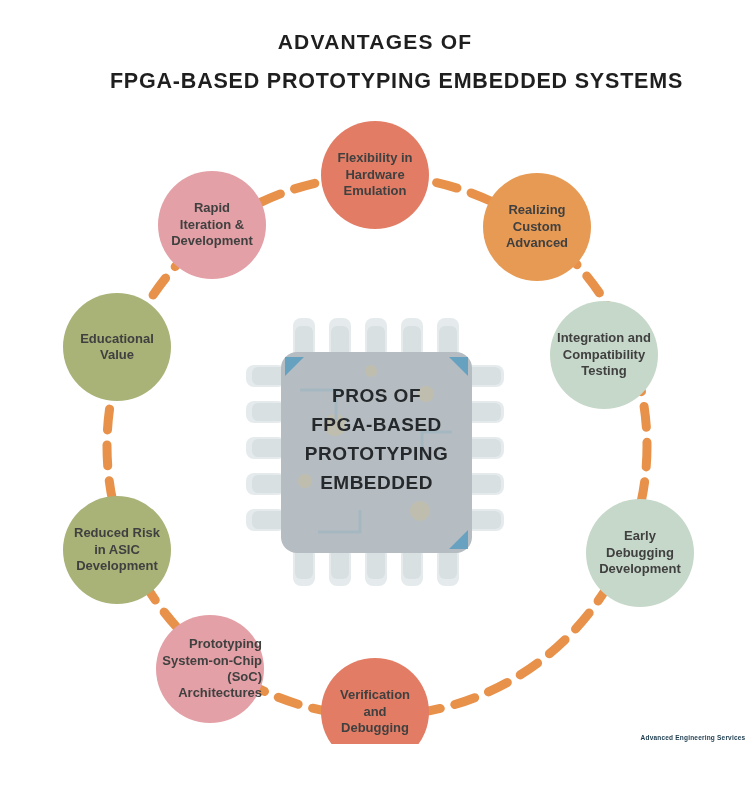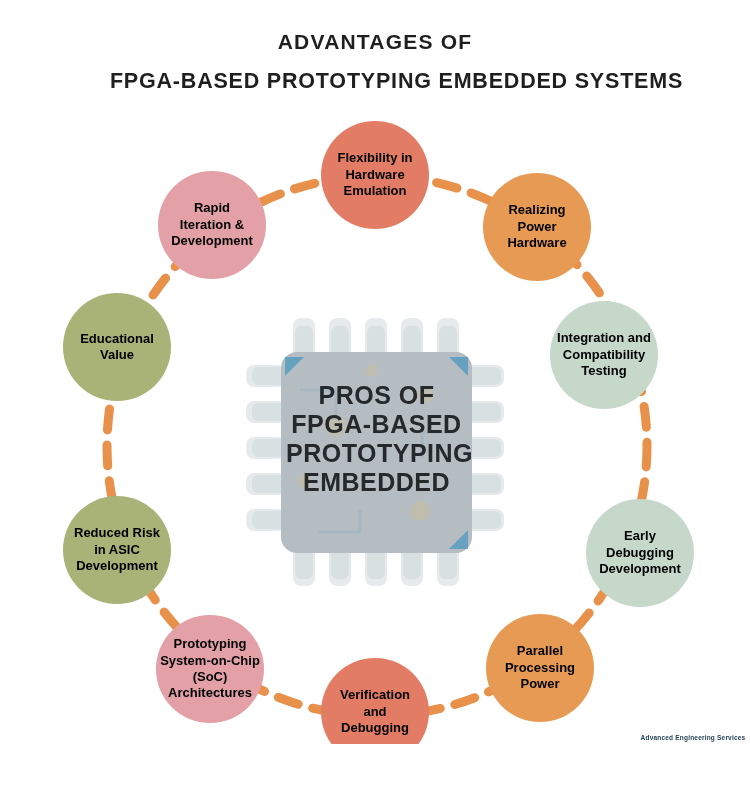--- a/index.html
+++ b/index.html
@@ -12,44 +12,44 @@
   .t1 { font-size:21px; font-weight:bold; letter-spacing:1.2px; }
   .t2 { font-size:21.5px; font-weight:bold; letter-spacing:0.8px; margin-top:15px;padding-left:43px; }
 
   
   .bg-svg { position:absolute; left:0; top:0; width:750px; height:800px; }
 
   
   .bubble {
     position:absolute; width:108px; height:108px; border-radius:50%;
     display:flex; align-items:center; justify-content:center;
-    text-align:center; color:#000000; font-weight:bold;
+    text-align:center; color:#404040; font-weight:bold;
     font-size:13px; line-height:1.26;
   }
   .bubble span { display:inline-block; }
   .c-salmon { background:#E27C64; }
   .c-orange { background:#E79A54; }
   .c-mint   { background:#C6D8C9; }
   .c-olive  { background:#A9B277; }
   .c-pink   { background:#E3A0A6; }
   .b0 { left:321px; top:121px; } .b0 span { width:96px; }
   .b1 { left:483px; top:173px; } .b1 span { width:80px; }
   .b2 { left:550px; top:301px; } .b2 span { width:96px; }
   .b3 { left:586px; top:499px; } .b3 span { width:100px; }
   .b4 { left:486px; top:614px; } .b4 span { width:82px; }
   .b5 { left:321px; top:658px; } .b5 span { width:90px; }
-  .b6 { left:156px; top:615px; } .b6 span { width:104px; }
+  .b6 { left:156px; top:615px; } .b6 span { width:104px;text-align:right; }
   .b7 { left:63px;  top:496px; } .b7 span { width:96px; }
   .b8 { left:63px;  top:293px; } .b8 span { width:92px; }
   .b9 { left:158px; top:171px; } .b9 span { width:90px; }
 
   
   .center-label {
     position:absolute; left:286px; top:381px; width:181px;
-    text-align:center; font-weight:bold; font-size:25px;
+    text-align:center; font-weight:bold; font-size:19px;
     line-height:29px; color:#26292b; letter-spacing:0.5px;
   }
 
   
   .logo { position:absolute; left:640px; top:731px; width:106px; text-align:center; }
   .logo-text { font-size:30px; font-weight:bold; font-style:italic; letter-spacing:-1px; line-height:1; }
   .l-a { color:#2E9FB5; } .l-e { color:#45AE92; } .l-s { color:#5CBE78; }
   .logo-sub { font-size:6.5px; font-weight:bold; color:#1c3b4d; letter-spacing:0.2px; margin-top:3px; white-space:nowrap; }
 </style>
 </head>
@@ -132,30 +132,27 @@
         <polygon points="449,357 468,357 468,376"></polygon>
         <polygon points="468,530 468,549 449,549"></polygon>
       </g>
     </g>
   </svg>
 
   <div class="bubble b0 c-salmon">
     <span>Flexibility in Hardware Emulation</span>
   </div>
   <div class="bubble b1 c-orange">
-    <span>Realizing Power Hardware</span>
+    <span>Realizing Custom Advanced</span>
   </div>
   <div class="bubble b2 c-mint">
     <span>Integration and Compatibility Testing</span>
   </div>
   <div class="bubble b3 c-mint">
     <span>Early Debugging Development</span>
-  </div>
-  <div class="bubble b4 c-orange">
-    <span>Parallel Processing Power</span>
   </div>
   <div class="bubble b5 c-salmon">
     <span>Verification and Debugging</span>
   </div>
   <div class="bubble b6 c-pink">
     <span>Prototyping System-on-Chip (SoC) Architectures</span>
   </div>
   <div class="bubble b8 c-olive">
     <span>Educational Value</span>
   </div>

